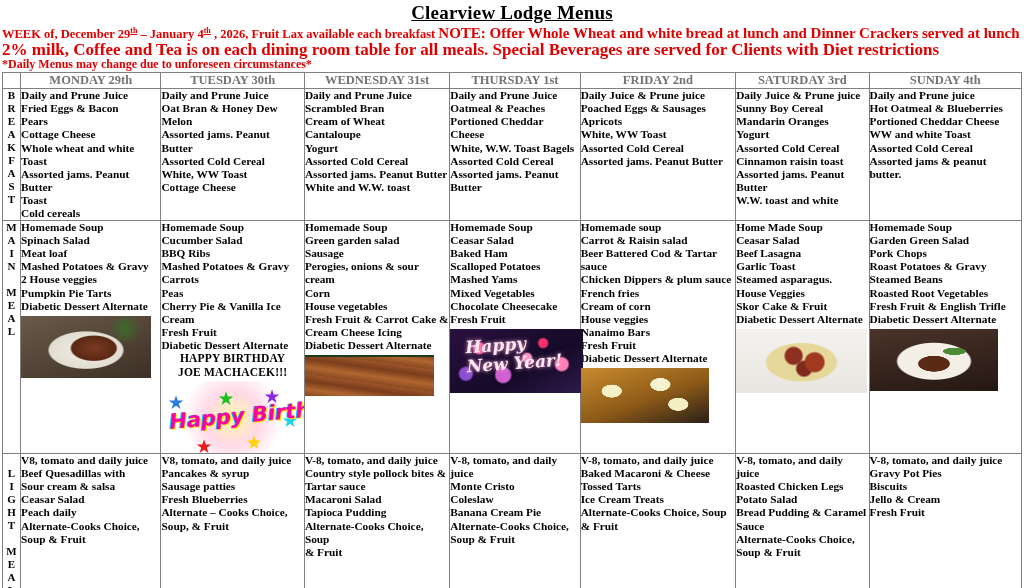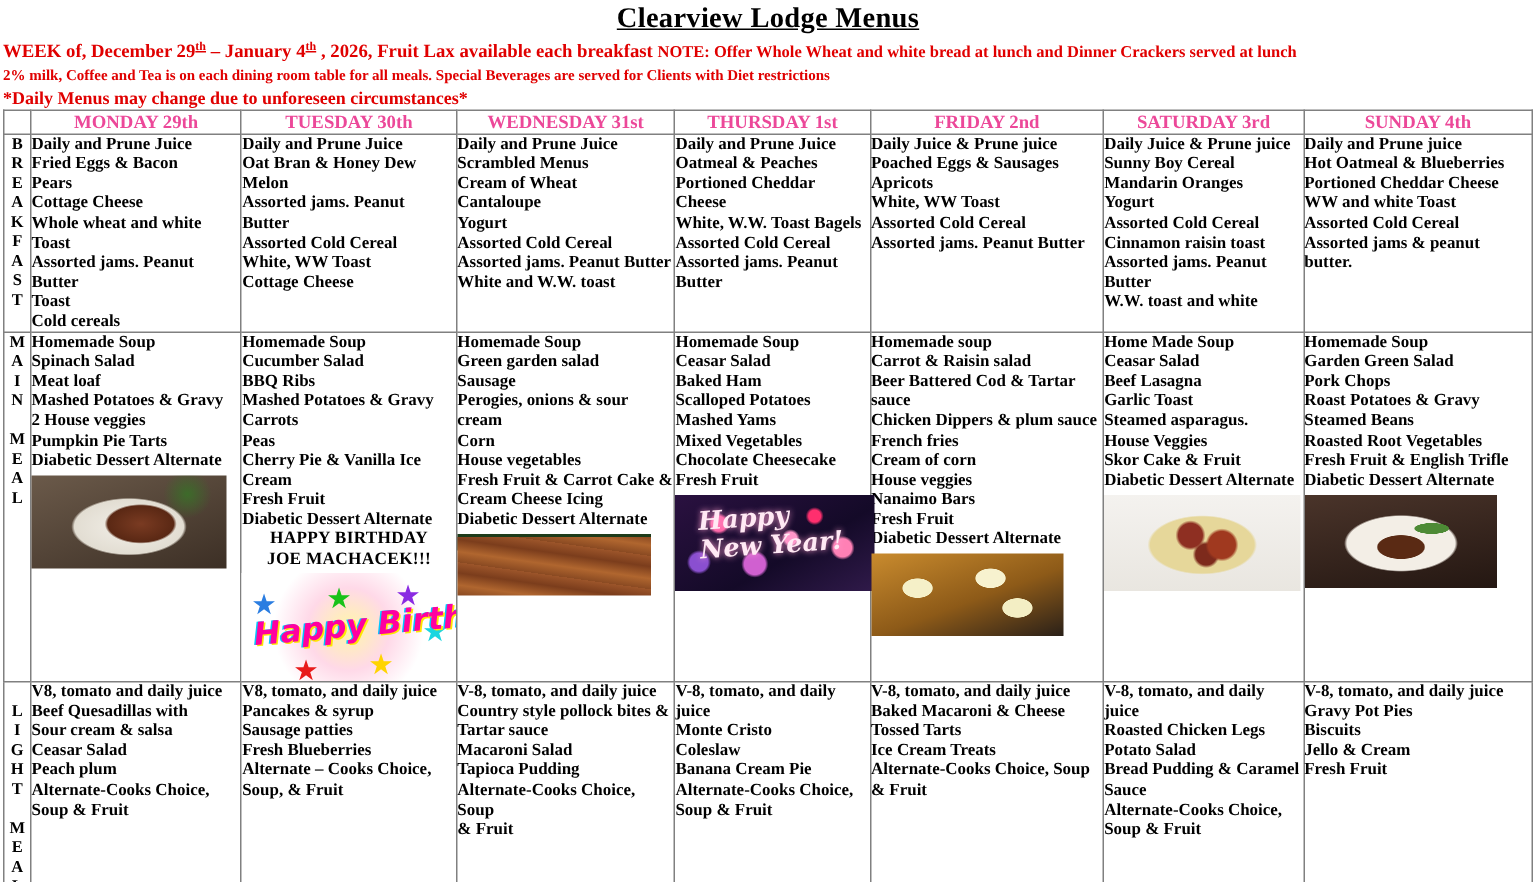--- a/index.html
+++ b/index.html
@@ -31,40 +31,40 @@
     line-height: 20px;
   }
   .hdr-line {
     color: #e00000;
     font-weight: bold;
     line-height: 15px;
     padding-left: 2px;
     white-space: nowrap;
   }
   .hdr-l1 { font-size: 12.5px; }
-  .hdr-l1 .small { font-size: 11px; }
-  .hdr-l2 { font-size: 10px; }
+  .hdr-l1 .small { font-size: 15px; }
+  .hdr-l2 { font-size: 17px; }
   .hdr-l3 { font-size: 12px; }
   sup { font-size: 64%; vertical-align: super; text-decoration: underline; }
 
   
   table.menu {
     border-collapse: collapse;
     width: 1020px;
     margin-left: 2px;
     table-layout: fixed;
     border: 1px solid #808080;
   }
   table.menu td, table.menu th {
     border: 1px solid #808080;
     vertical-align: top;
     padding: 0;
   }
   th.day {
-    color: #ec4899;
+    color: #737373;
     font-weight: bold;
     font-size: 12.5px;
     text-align: center;
     height: 15px;
     line-height: 15px;
     white-space: nowrap;
   }
   td.vlabel {
     width: 18px;
     text-align: center;
@@ -275,21 +275,21 @@
             <div class="line">Daily and Prune Juice</div>
             <div class="line">Oat Bran &amp; Honey Dew</div>
             <div class="line">Melon</div>
             <div class="line">Assorted jams. Peanut Butter</div>
             <div class="line">Assorted Cold Cereal</div>
             <div class="line">White, WW Toast</div>
             <div class="line">Cottage Cheese</div>
           </td>
         <td class="cell">
             <div class="line">Daily and Prune Juice</div>
-            <div class="line">Scrambled Menus</div>
+            <div class="line">Scrambled Bran</div>
             <div class="line">Cream of Wheat</div>
             <div class="line">Cantaloupe</div>
             <div class="line">Yogurt</div>
             <div class="line">Assorted Cold Cereal</div>
             <div class="line">Assorted jams. Peanut Butter</div>
             <div class="line">White and W.W. toast</div>
           </td>
         <td class="cell">
             <div class="line">Daily and Prune Juice</div>
             <div class="line">Oatmeal &amp; Peaches</div>
@@ -474,21 +474,21 @@
               <div>E</div>
               <div>A</div>
               <div>L</div>
             </div>
         </td>
         <td class="cell">
             <div class="line">V8, tomato and daily juice</div>
             <div class="line">Beef Quesadillas with</div>
             <div class="line">Sour cream &amp; salsa</div>
             <div class="line">Ceasar Salad</div>
-            <div class="line">Peach plum</div>
+            <div class="line">Peach daily</div>
             <div class="line">Alternate-Cooks Choice,</div>
             <div class="line">Soup &amp; Fruit</div>
           </td>
         <td class="cell">
             <div class="line">V8, tomato, and daily juice</div>
             <div class="line">Pancakes &amp; syrup</div>
             <div class="line">Sausage patties</div>
             <div class="line">Fresh Blueberries</div>
             <div class="line">Alternate – Cooks Choice,</div>
             <div class="line">Soup, &amp; Fruit</div>

